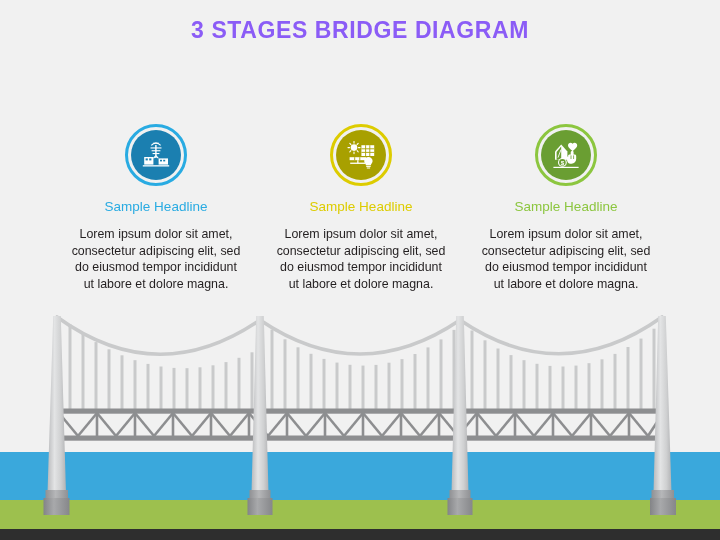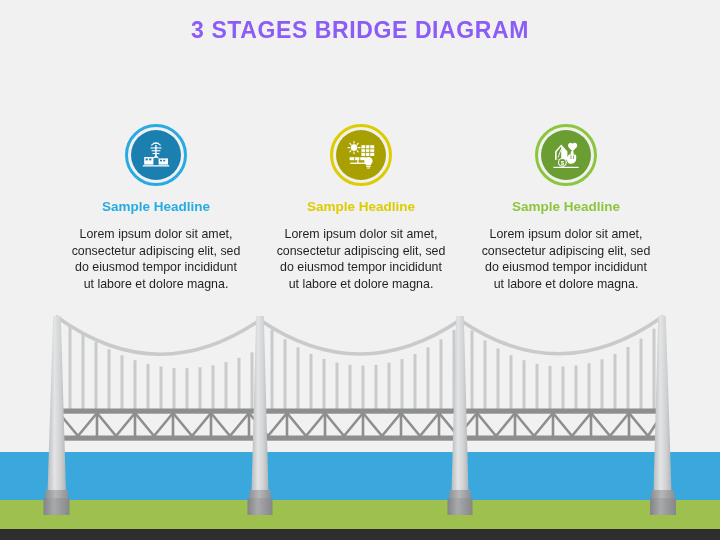--- a/index.html
+++ b/index.html
@@ -75,21 +75,21 @@
     border-radius: 50%;
     display: flex;
     align-items: center;
     justify-content: center;
   }
   .icon-disc svg { display: block; }
 
   .headline {
     margin-top: 12px;
     font-size: 13.5px;
-    font-weight: bold;
+    font-weight: normal;
     line-height: 18px;
   }
   .body-text {
     margin-top: 10px;
     font-size: 12.4px;
     line-height: 16.6px;
     color: #231f20;
     padding: 0 8px;
   }
 

